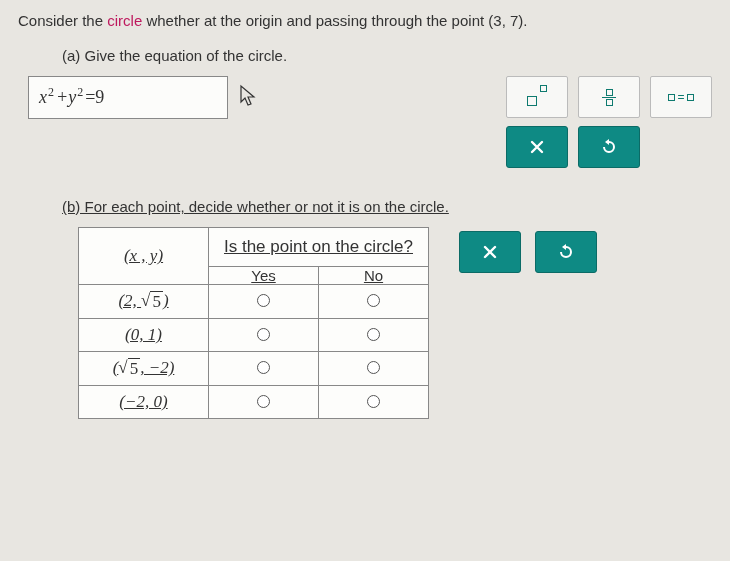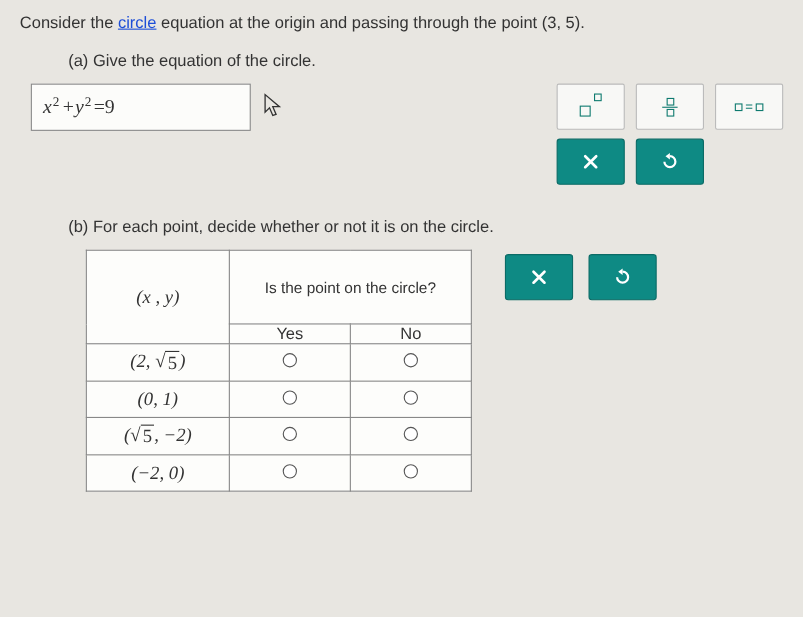--- a/index.html
+++ b/index.html
@@ -7,21 +7,21 @@
     font-family: Arial, sans-serif;
     background: #e8e6e1;
     width: 730px;
     height: 561px;
     padding: 12px 18px;
     color: #333;
     font-size: 15px;
     overflow: hidden;
   }
   .question-text { margin-bottom: 18px; }
-  .link { color: #1d4ed8; text-decoration: underline; }
+  .link { color: #be185d; }
   .sub-question { margin-bottom: 12px; margin-left: 44px; }
   .part-a-row { display: flex; align-items: flex-start; gap: 40px; margin-bottom: 30px; }
   .answer-box {
     border: 1px solid #888;
     background: #fcfcfa;
     padding: 10px 60px 10px 10px;
     min-width: 200px;
     display: flex;
     align-items: center;
     margin-left: 10px;
@@ -52,33 +52,33 @@
   .teal-btn.wide { width: 62px; height: 42px; }
   .frac-icon { display: flex; flex-direction: column; align-items: center; line-height: 1; }
   .frac-icon .bar { width: 14px; height: 1px; background: #0e7a6f; margin: 1px 0; }
   .sq-box { width: 10px; height: 10px; border: 1px solid #0e7a6f; display: inline-block; }
   .sq-box.sm { width: 7px; height: 7px; }
   .exp-icon { position: relative; width: 20px; height: 18px; }
   .exp-icon .base { position: absolute; bottom: 0; left: 0; }
   .exp-icon .pow { position: absolute; top: -3px; right: 0; }
   .eqn-icon { display: flex; align-items: center; gap: 2px; font-size: 12px; }
 
-  .part-b { margin-top: 10px; }
+  .part-b { margin-top: 10px; text-decoration: underline; }
   .part-b-row { display: flex; gap: 30px; align-items: flex-start; margin-top: 12px; }
   .table {
     border-collapse: collapse;
     background: #fdfdfb;
     margin-left: 60px;
   }
   .table td, .table th {
     border: 1px solid #888;
     text-align: center;
     font-weight: normal;
   }
-  .table th.header-main { padding: 25px 10px; font-size: 14px; margin-left: 32px; }
+  .table th.header-main { padding: 9px 10px; font-size: 17px; margin-left: 32px; }
   .table td.row-label, .table th.row-label {
     font-family: 'Times New Roman', serif;
     font-style: italic;
     font-size: 17px;
     padding: 6px 20px;
     min-width: 130px;
   }
   .table td.yn { padding: 6px 10px; min-width: 110px; }
   .radio {
     width: 13px; height: 13px; border: 1.5px solid #555; border-radius: 50%;
@@ -86,21 +86,21 @@
   }
   .right-controls { display: flex; gap: 14px; margin-top: 4px; }
   .sqrt { display: inline-flex; align-items: flex-start; }
   .sqrt-sym { font-style: normal; }
   .sqrt-arg { border-top: 1px solid #333; padding: 0 2px; font-style: normal; font-family:'Times New Roman',serif;}
 </style>
 </head>
 <body>
 
 <div class="question-text">
-  <span>Consider the </span><span class="link">circle</span><span> equation at the origin and passing through the point </span><span>(3, 5)</span><span>.</span>
+  <span>Consider the </span><span class="link">circle</span><span> whether at the origin and passing through the point </span><span>(3, 7)</span><span>.</span>
 </div>
 
 <div class="sub-question">(a) Give the equation of the circle.</div>
 
 <div class="part-a-row">
   <div style="display:flex;align-items:center;">
     <div class="answer-box">
       <span class="eq">
         <span>x</span>
           <span class="sup">2</span>

